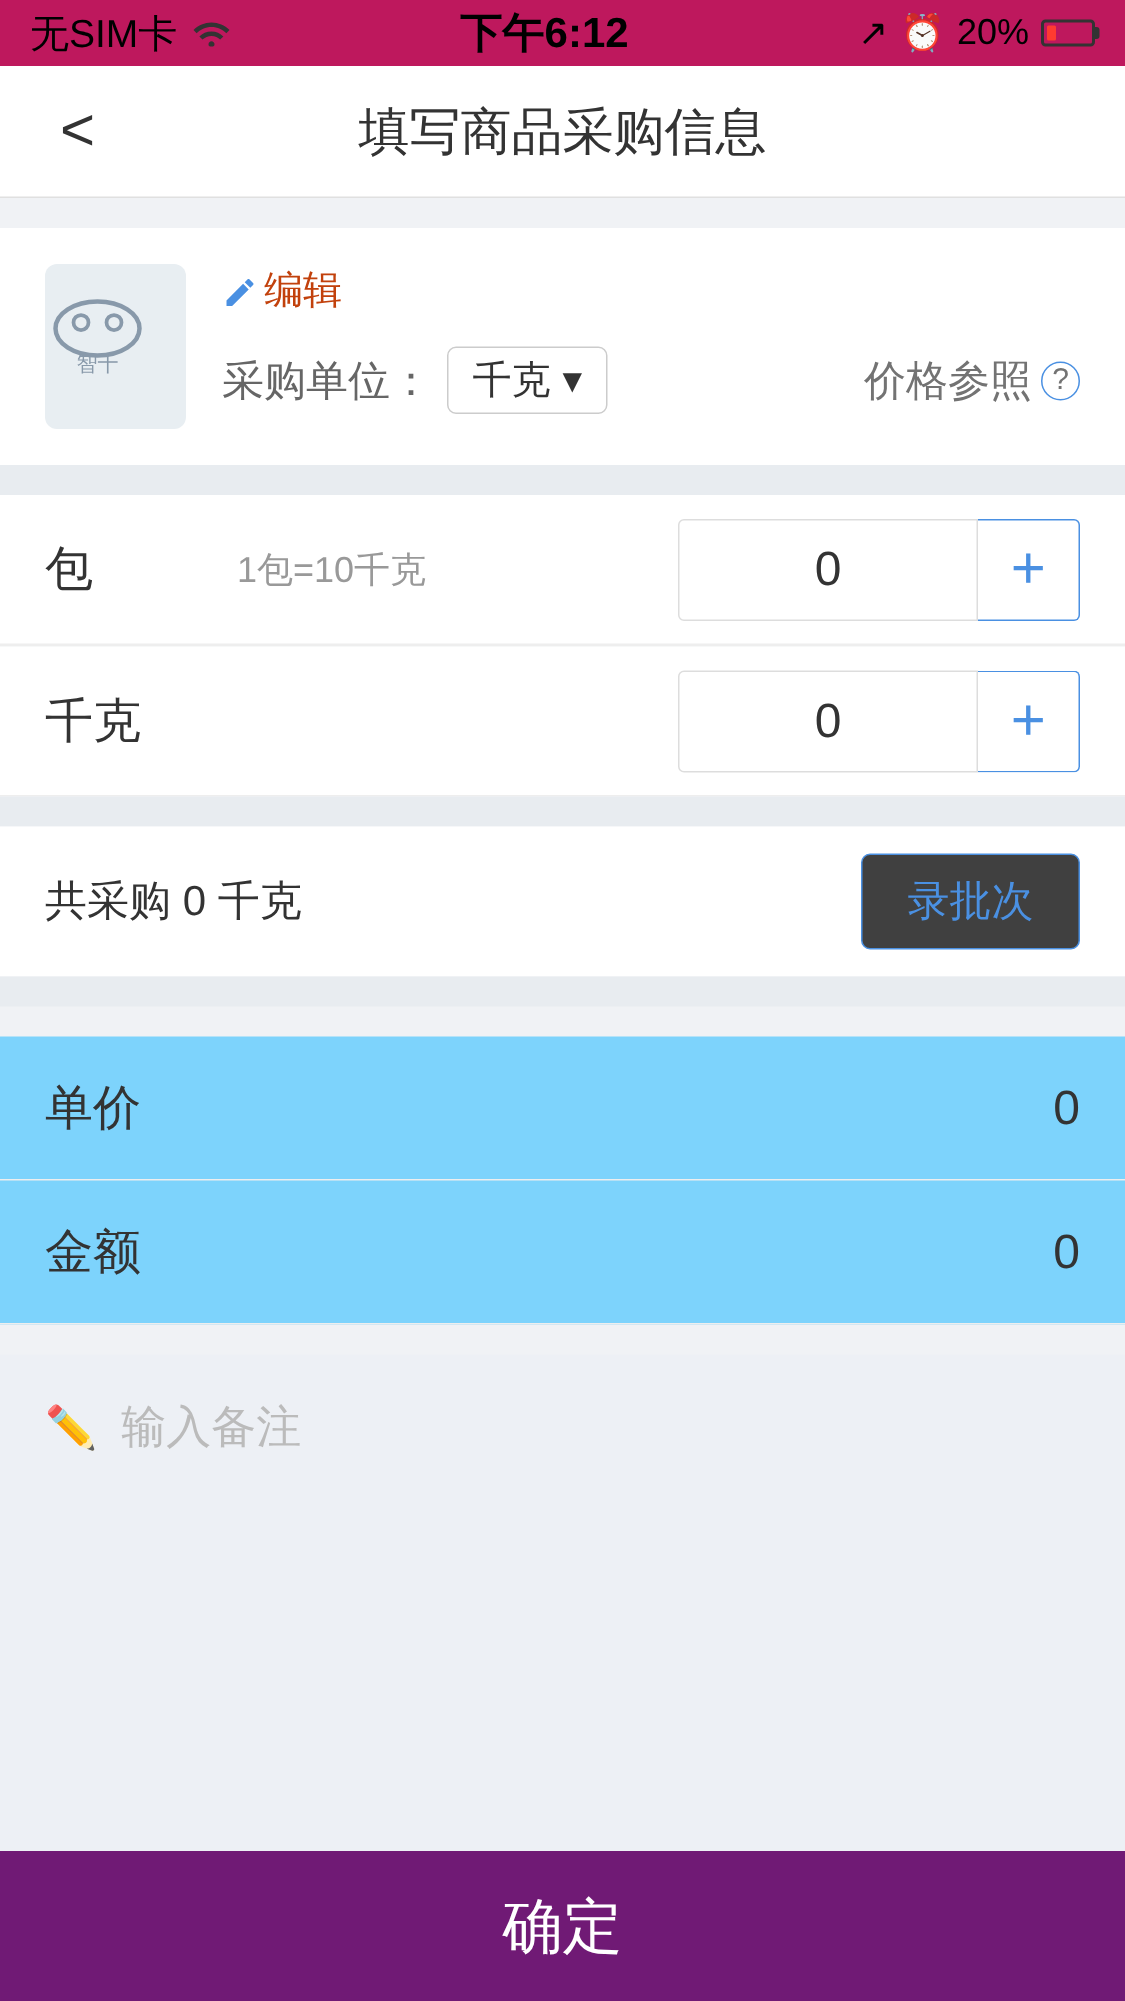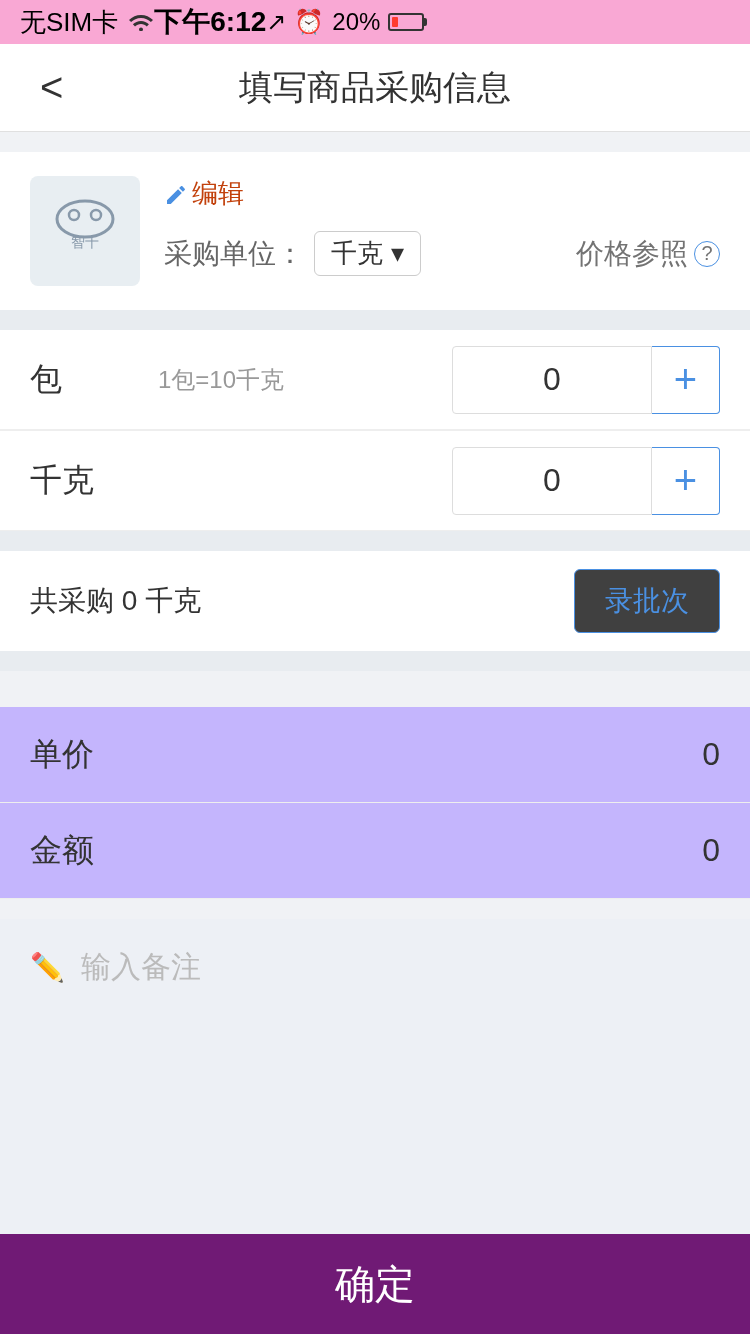--- a/index.html
+++ b/index.html
@@ -9,23 +9,24 @@
       min-height: 1334px;
       font-family: -apple-system, "PingFang SC", "Helvetica Neue", sans-serif;
       background: #f0f2f5;
       overflow-x: hidden;
     }
 
     
     .status-bar {
       width: 750px;
       height: 44px;
-      background: #f9a8d4;
-      display: flex;
-      align-items: center;
+      background: #be185d;
+      display: flex;
+      align-items: center;
+      justify-content: space-between;
       padding: 0 20px;
       font-size: 26px;
       font-weight: 500;
     }
     .status-left { display: flex; align-items: center; gap: 10px; }
     .status-center { font-size: 28px; font-weight: 600; }
     .status-right { display: flex; align-items: center; gap: 8px; font-size: 24px; }
     .battery-icon {
       display: inline-flex; align-items: center;
       border: 2px solid #333; border-radius: 3px;
@@ -69,27 +70,26 @@
     
     .product-card {
       background: #fff;
       padding: 24px 30px;
       display: flex;
       align-items: flex-start;
       gap: 24px;
       margin-top: 20px;
     }
     .product-image {
-      width: 110px;
+      width: 94px;
       height: 110px;
       background: #e8eef2;
       border-radius: 8px;
       display: flex;
       align-items: center;
-      justify-content: center;
       flex-shrink: 0;
       text-decoration: underline;
     }
     .product-logo {
       font-size: 28px;
       color: #8899aa;
       text-align: center;
       line-height: 1.2;
     }
     .product-info {
@@ -218,22 +218,22 @@
       border-radius: 6px;
       padding: 12px 30px;
       font-size: 28px;
       color: #4a90e2;
       background: #404040;
       cursor: pointer;
     }
 
     
     .price-section {
-      background: #c4b5fd;
-      margin-top: 36px;
+      background: #7dd3fc;
+      margin-top: 20px;
     }
     .price-row {
       display: flex;
       align-items: center;
       justify-content: space-between;
       padding: 0 30px;
       height: 96px;
       border-bottom: 1px solid #eee;
     }
     .price-label {

